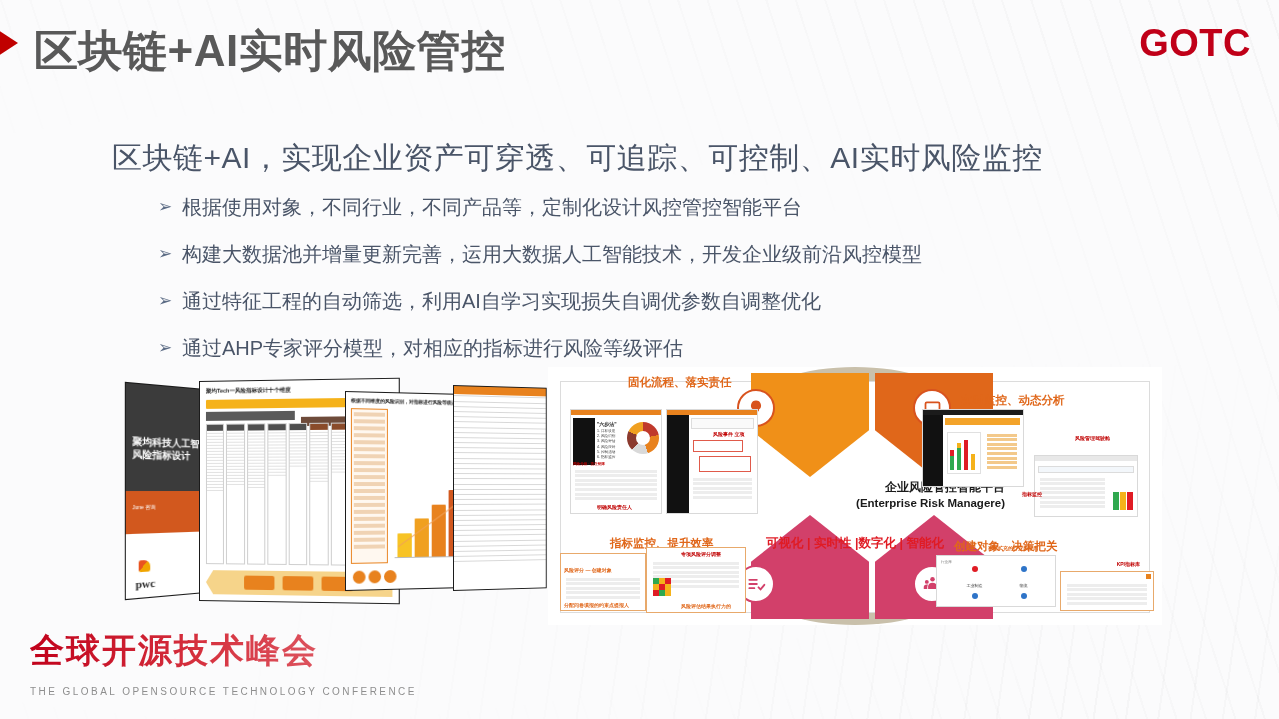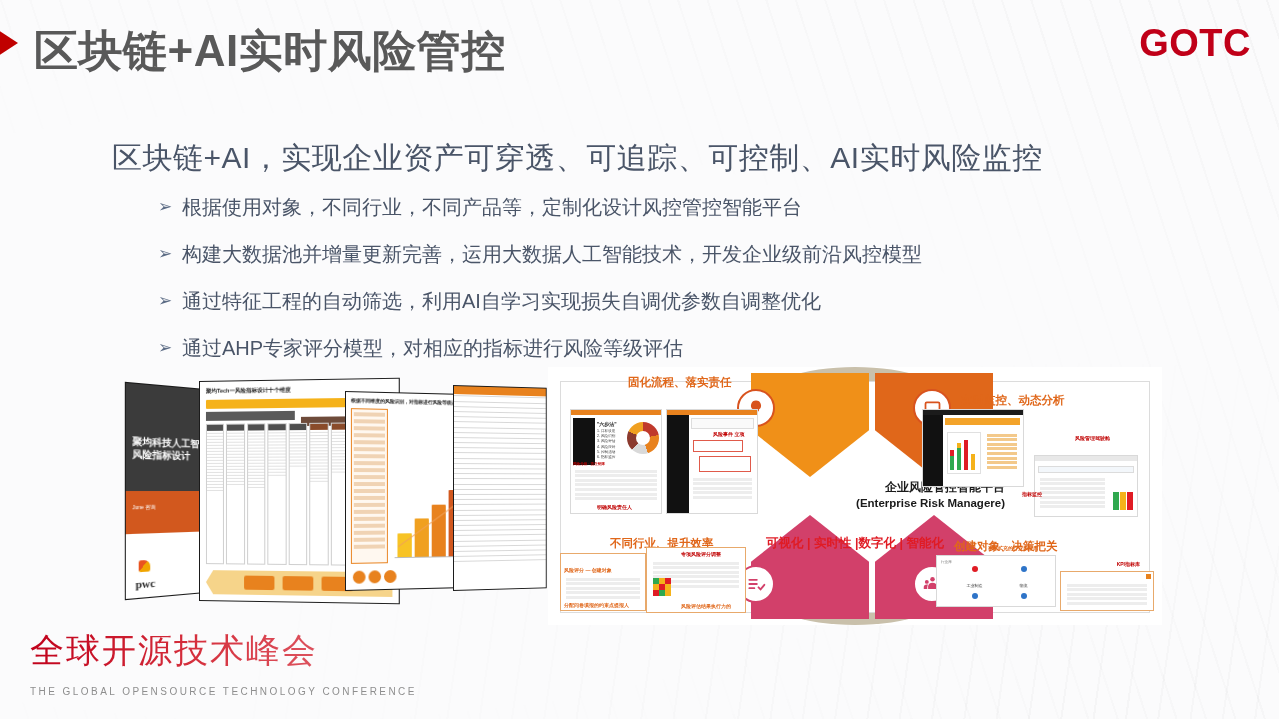--- a/index.html
+++ b/index.html
@@ -159,21 +159,21 @@
   .mini .mh { height:5px; background:#E8821E; }
   .mini .mh.dark { background:#1b1b1b; }
   .mini .ml { height:3px; margin:1.6px 2px; background:#ededed; }
   .mini-note { position:absolute; font-size:5px; font-weight:bold; color:#C00000; white-space:nowrap; }
   .mini-note.or { color:#E0671A; }
   .dot { width:6px; height:6px; border-radius:50%; }
 
   
   .conf { position:absolute; left:30px; bottom:22px; }
   .conf-cn {
-    font-size:34px; font-weight:normal; letter-spacing:2px;
+    font-size:34px; font-weight:bold; letter-spacing:2px;
     background: linear-gradient(100deg, #C0001A 0%, #D6323F 45%, #E2707A 100%);
     -webkit-background-clip: text; background-clip: text; color: transparent;
   }
   .conf-en { margin-top:12px; font-size:10px; letter-spacing:2.45px; color:#8E8E8E; }
 </style>
 </head>
 <body>
 
 <div id="slide">
 
@@ -486,21 +486,21 @@
     <div class="tan-s"></div>
     <div class="frame"></div>
 
     <div class="arrow ar-tl"></div>
     <div class="arrow ar-tr"></div>
     <div class="arrow ar-bl"></div>
     <div class="arrow ar-br"></div>
 
     <div class="q-label ql-tl">固化流程、落实责任</div>
     <div class="q-label ql-tr">实时监控、动态分析</div>
-    <div class="q-label ql-bl">不同行业、提升效率</div>
+    <div class="q-label ql-bl">指标监控、提升效率</div>
     <div class="q-label ql-br">创建对象、决策把关</div>
 
     <div class="badge bg-tl">
       <svg width="20" height="20" viewBox="0 0 24 24" fill="none" stroke="#D8531E" stroke-width="2">
         <path d="M9 18h6M10 21h4M12 3a6 6 0 0 0-3.5 10.9V16h7v-2.1A6 6 0 0 0 12 3z" fill="#D8531E" stroke="none"></path>
       </svg>
     </div>
     <div class="badge bg-tr">
       <svg width="21" height="21" viewBox="0 0 24 24" fill="none" stroke="#D8531E" stroke-width="2">
         <rect x="4" y="5" width="16" height="11" rx="1.5"></rect>

